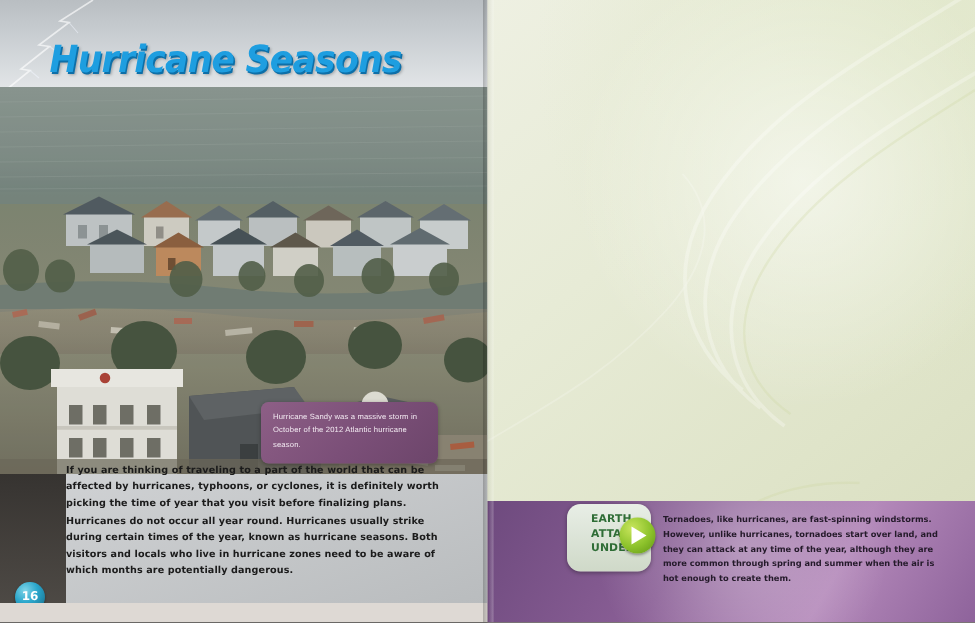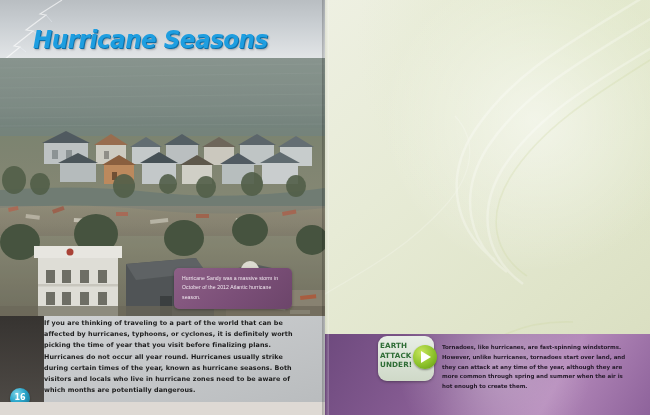--- a/index.html
+++ b/index.html
@@ -50,21 +50,21 @@
     border-radius:5px;
     padding:6px 7px 7px 8px;
     box-sizing:border-box;
     color:#f3eaf2;
     font-size:5.1px;line-height:1.85;
     letter-spacing:.1px;
     box-shadow:0 1px 3px rgba(0,0,0,.3);
   }
 
   #intro-para{
-    position:absolute;left:44px;top:318px;width:252px;
+    position:absolute;left:44px;top:308px;width:252px;
     font-family:"DejaVu Sans",sans-serif;
     font-weight:bold;
     font-size:6.4px;line-height:1.75;
     color:#1b1b1b;
     letter-spacing:.08px;
   }
 
   
   #right-page{
     position:absolute;left:325px;top:0;width:325px;height:415px;
@@ -89,21 +89,21 @@
     background:linear-gradient(180deg,#e8eee6 0%,#cfd9c8 100%);
     border-radius:9px;
     box-shadow:0 1px 3px rgba(0,0,0,.35);
     z-index:5;
   }
   #eua-text{
     position:absolute;left:378px;top:341px;width:48px;
     font-family:"DejaVu Sans",sans-serif;
     font-weight:bold;font-size:7.2px;line-height:1.32;
     color:#2f6d36;letter-spacing:.1px;
-    z-index:7;text-align:left;padding-left:2px;
+    z-index:7;text-align:left;padding-left:16px;
   }
   #play-circle{
     position:absolute;left:413px;top:345px;width:24px;height:24px;
     border-radius:50%;
     background:radial-gradient(circle at 35% 30%,#c8e55c 0%,#8cc22b 55%,#5f9413 100%);
     box-shadow:0 1px 2px rgba(0,0,0,.4);
     z-index:8;
   }
   #play-tri{
     position:absolute;left:421px;top:351px;width:0;height:0;

